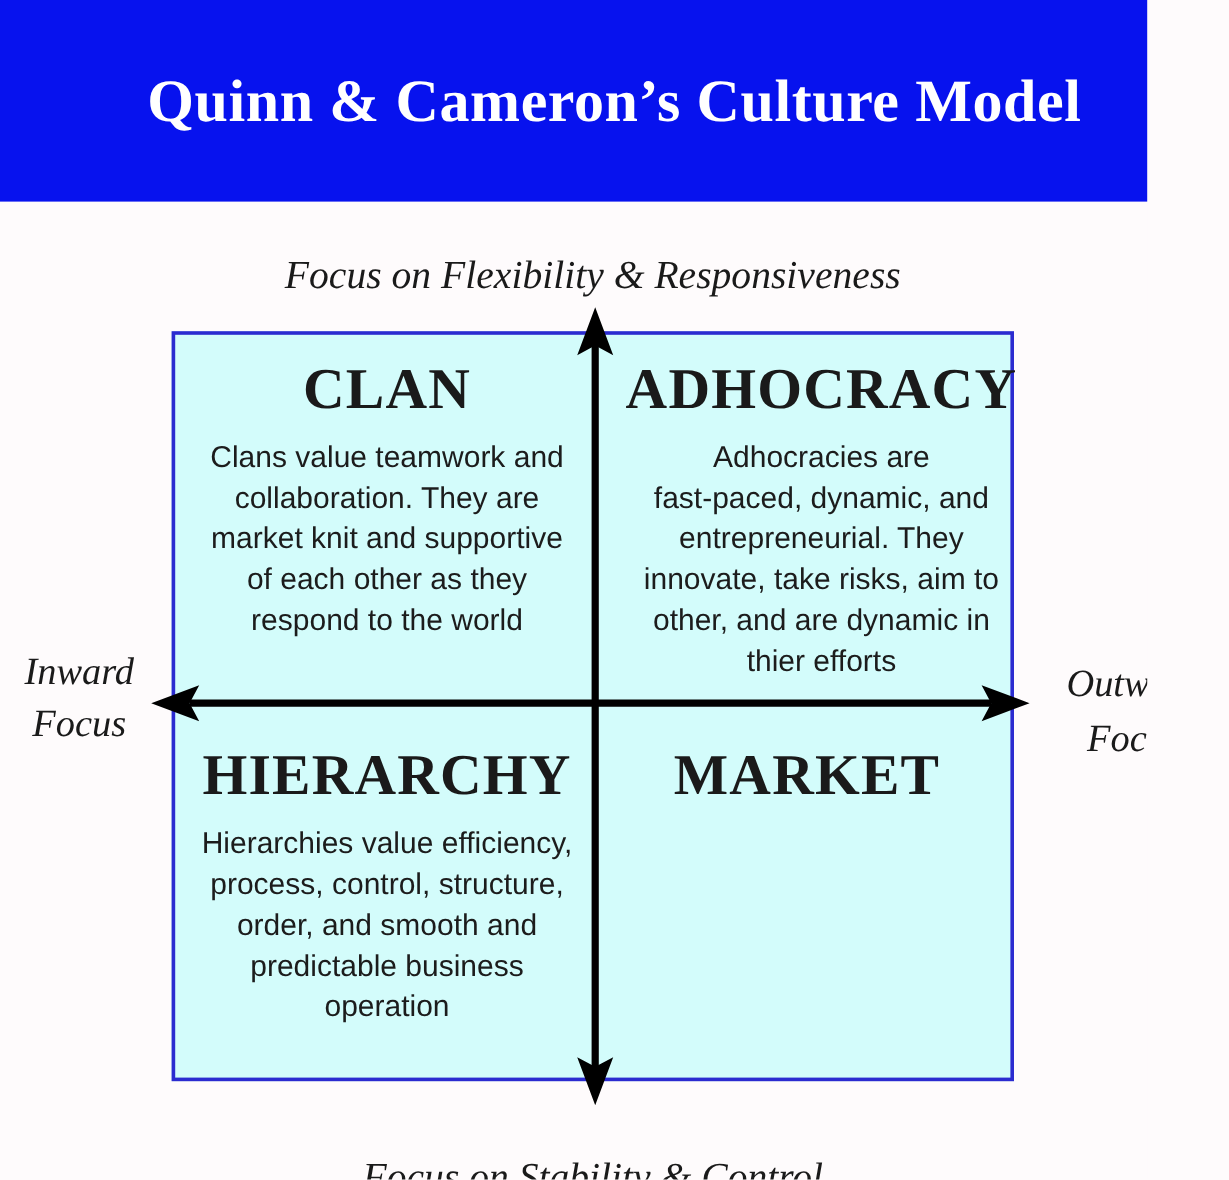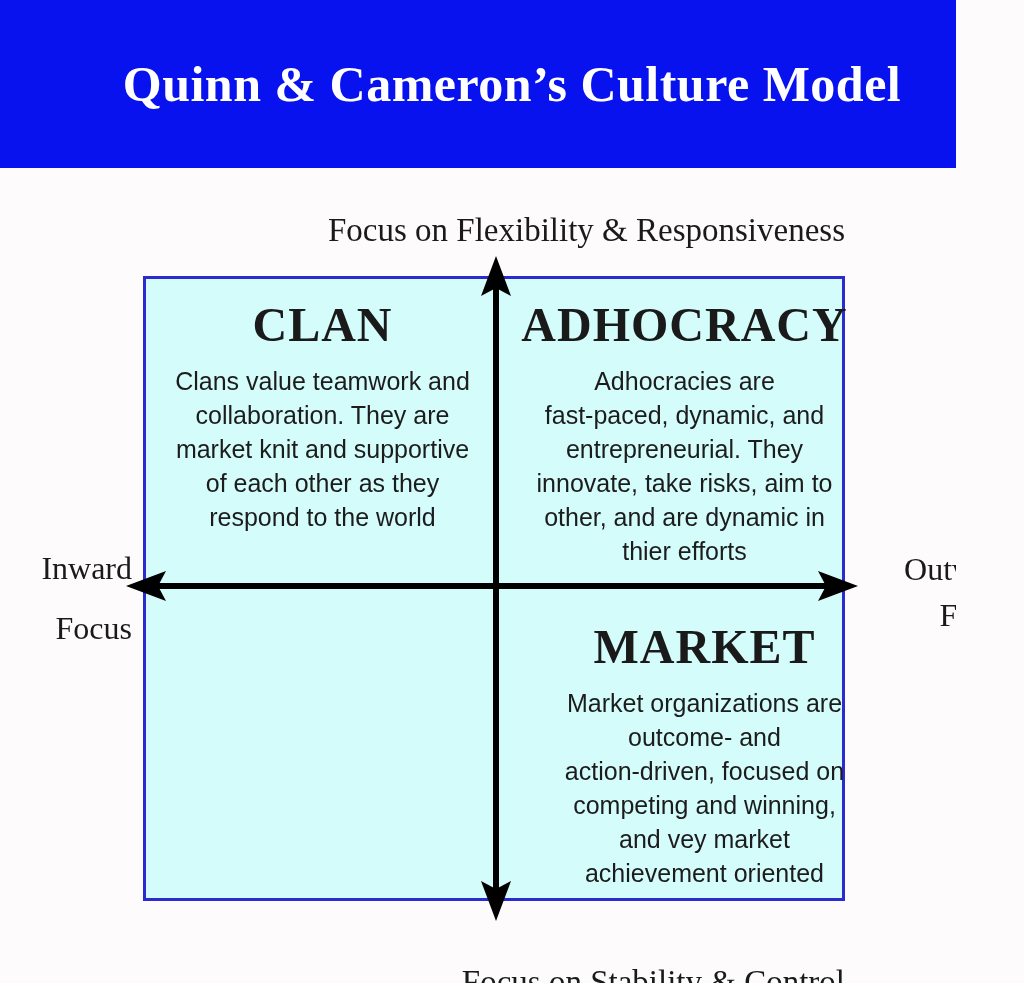--- a/index.html
+++ b/index.html
@@ -45,27 +45,28 @@
 
   .arrows-svg {
     position: absolute;
     left: 0; top: 0;
     width: 1024px; height: 983px;
     pointer-events: none;
   }
 
   .axis-label {
     position: absolute;
-    text-align: right;
+    text-align: center;
     font-family: "Liberation Serif", serif;
     color: var(--c-text, #1a1a1a);
+    font-style: italic;
   }
   .axis-top    { left: 143px; top: 212px;  width: 702px; font-size: 33px; }
   .axis-bottom { left: 143px; top: 964px;  width: 702px; font-size: 33px; }
-  .axis-left   { left: 0px;   top: 538px;  width: 132px; font-size: 32px; line-height: 60px; white-space: pre-line; }
+  .axis-left   { left: 0px;   top: 538px;  width: 132px; font-size: 32px; line-height: 43px; white-space: pre-line; }
   .axis-right  { left: 874px; top: 546px;  width: 142px; font-size: 32px; line-height: 46px; white-space: pre-line; }
 
   .quadrant {
     position: absolute;
     width: 345px;
     text-align: center;
   }
   .quadrant h2 {
     margin: 0 0 12px 0;
     font-family: "Liberation Serif", serif;
@@ -78,21 +79,21 @@
     margin: 0;
     font-family: "Liberation Sans", sans-serif;
     font-size: 25px;
     line-height: 34px;
     white-space: pre-line;
     color: #1c1c1c;
   }
   .q-clan      { left: 150px; top: 297px; }
   .q-adhocracy { left: 512px; top: 297px; }
   .q-hierarchy { left: 150px; top: 619px; }
-  .q-market    { left: 500px; top: 619px; margin-left: 32px; }
+  .q-market    { left: 500px; top: 619px; }
 </style>
 </head>
 <body>
 
 <div class="page">
 
   <header class="banner">
     <h1>Quinn &amp; Cameron’s Culture Model</h1>
   </header>
 
@@ -125,29 +126,31 @@
   <div class="quadrant q-adhocracy">
     <h2>ADHOCRACY</h2>
     <p>Adhocracies are
 fast-paced, dynamic, and
 entrepreneurial. They
 innovate, take risks, aim to
 other, and are dynamic in
 thier efforts</p>
   </div>
 
+  <div class="quadrant q-hierarchy">
+    <h2>HIERARCHY</h2>
+    <p>Hierarchies value efficiency,
+process, control, structure,
+order, and smooth and
+predictable business
+operation</p>
+  </div>
 
   <div class="quadrant q-market">
     <h2>MARKET</h2>
-    <p>Market organizations are
-outcome- and
-action-driven, focused on
-competing and winning,
-and vey market
-achievement oriented</p>
   </div>
 
   <div class="axis-label axis-left">Inward
 Focus</div>
 
   <div class="axis-label axis-right">Outward
 Focus</div>
 
   <div class="axis-label axis-bottom">Focus on Stability &amp; Control</div>
 

